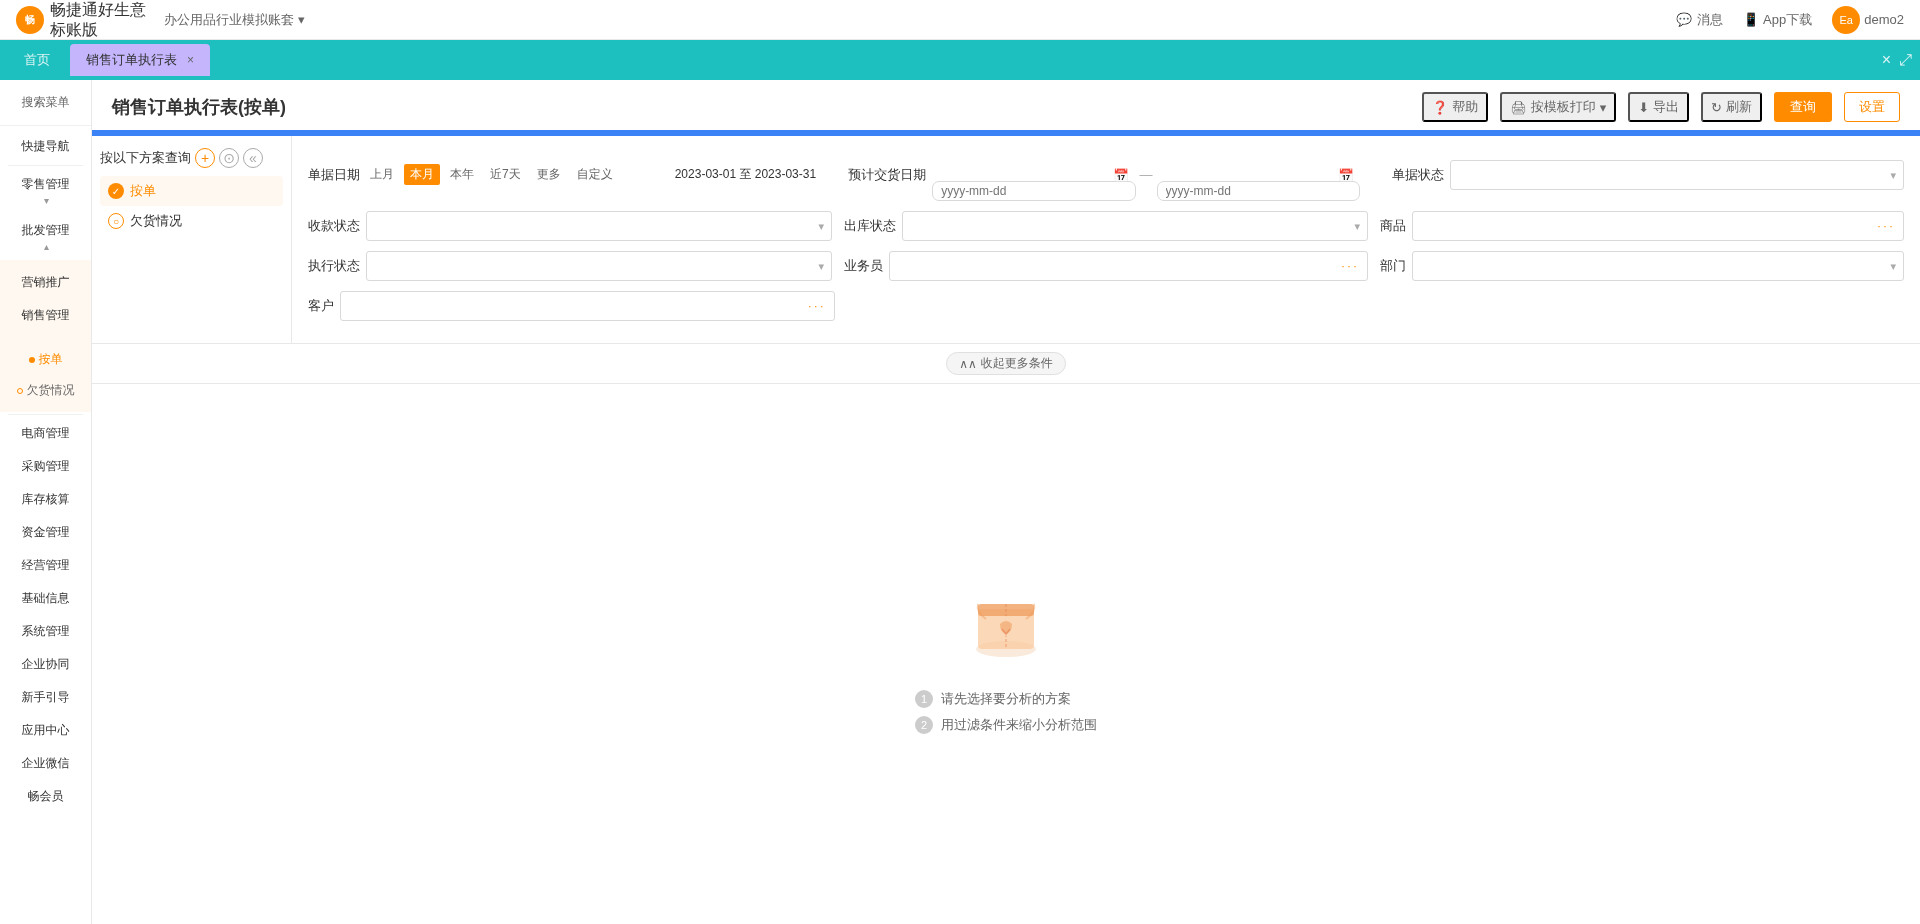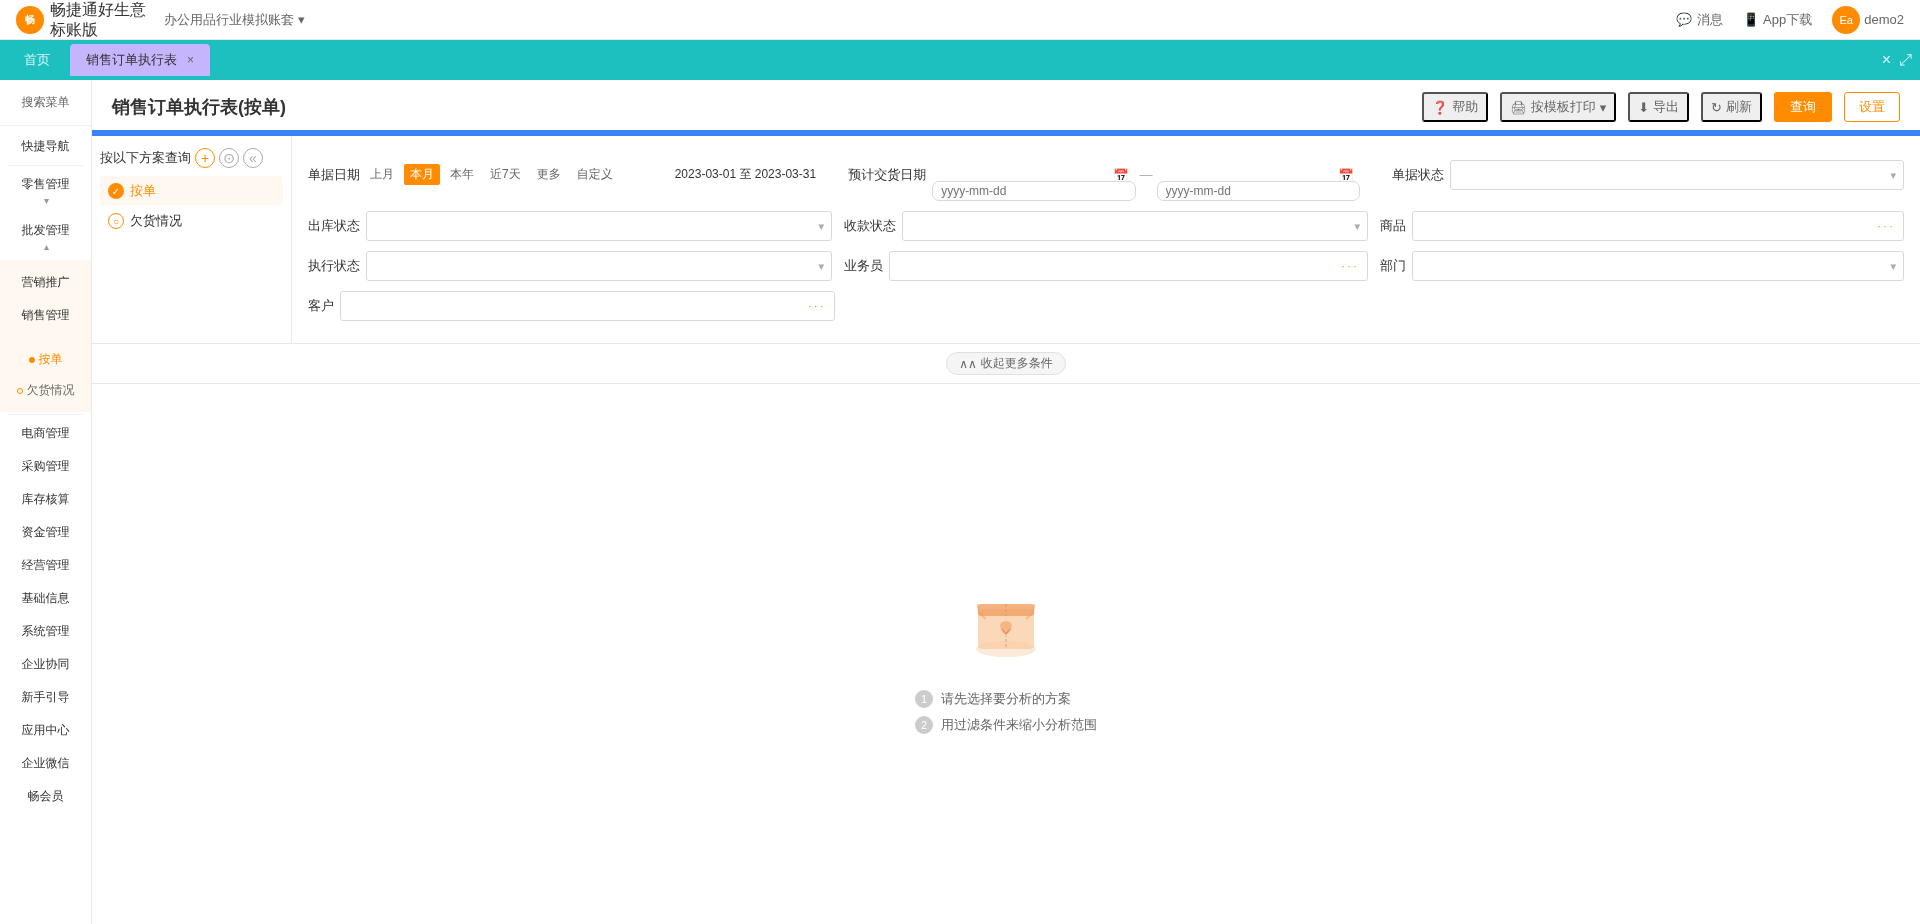--- a/index.html
+++ b/index.html
@@ -750,29 +750,29 @@
             <div class="filter-select-wrap">
               <select>
                 <option value=""></option>
               </select>
             </div>
           </div>
         </div>
 
         <div class="filter-row">
           <div class="filter-group" style="flex:1;">
-            <span class="filter-label">出库状态</span>
+            <span class="filter-label">收款状态</span>
             <div class="filter-select-wrap">
               <select>
                 <option value=""></option>
               </select>
             </div>
           </div>
           <div class="filter-group" style="flex:1;">
-            <span class="filter-label">收款状态</span>
+            <span class="filter-label">出库状态</span>
             <div class="filter-select-wrap">
               <select>
                 <option value=""></option>
               </select>
             </div>
           </div>
           <div class="filter-group" style="flex:1;">
             <span class="filter-label">商品</span>
             <div class="filter-input-multi">
               <span class="dots">···</span>

